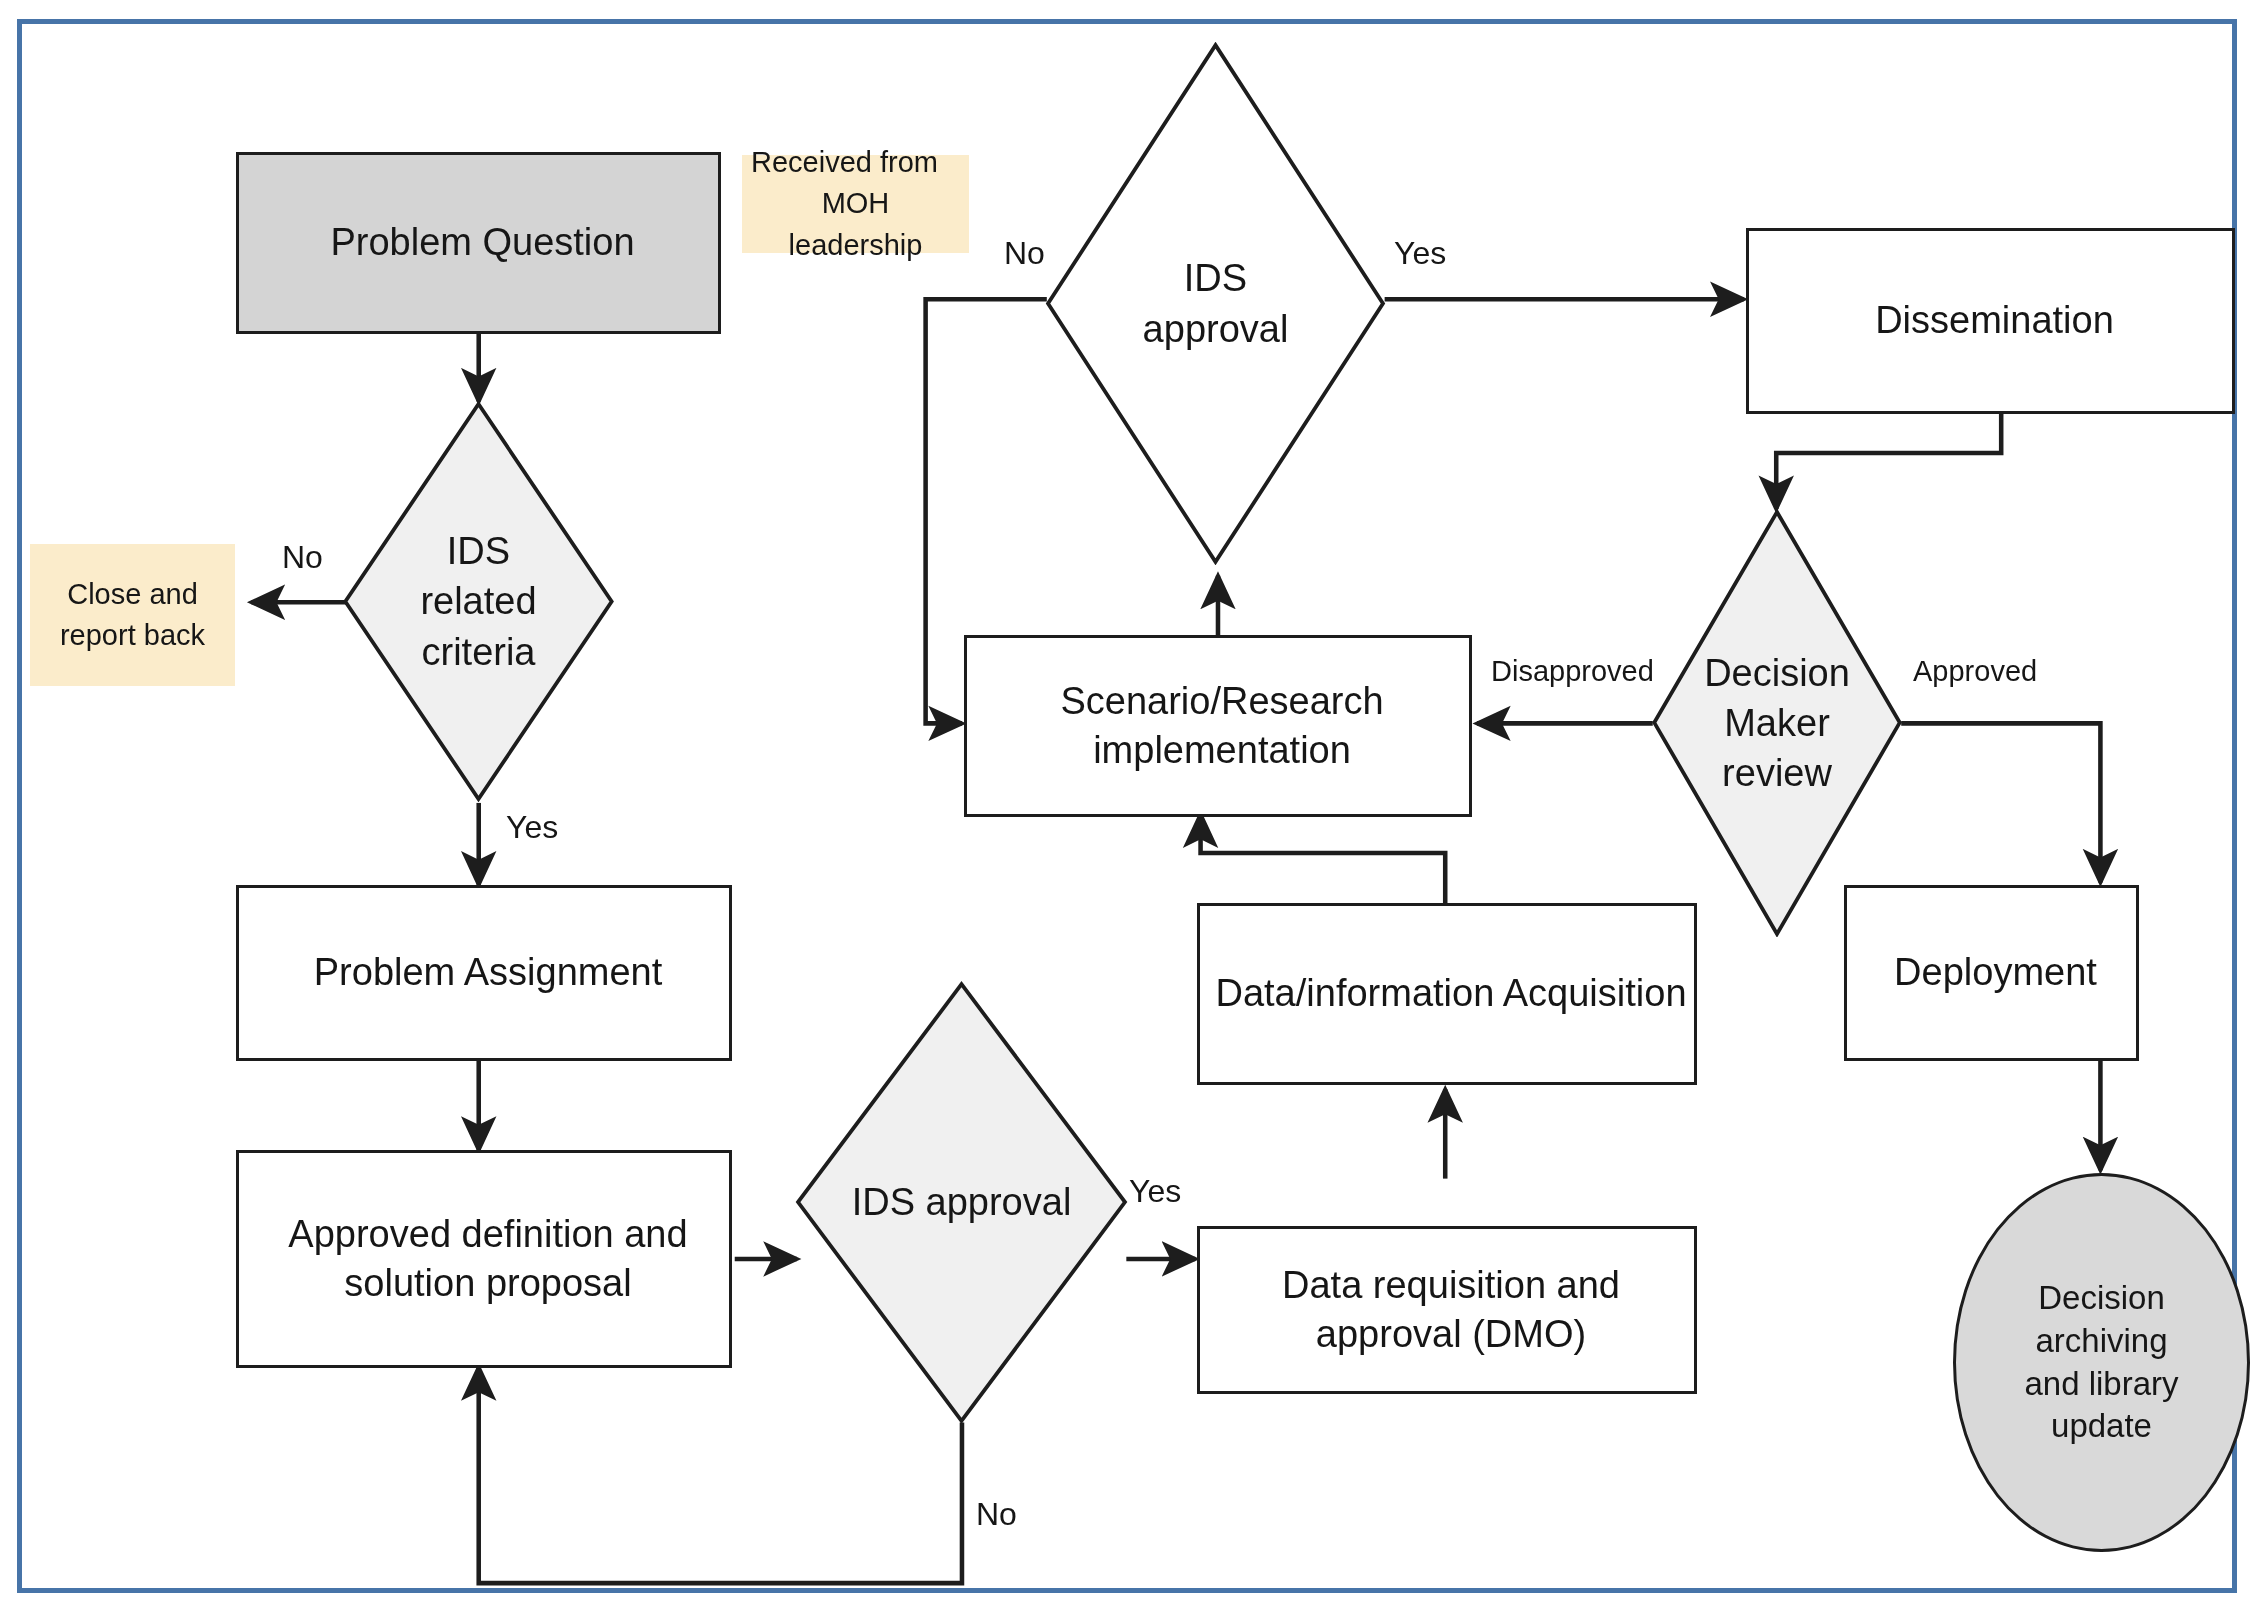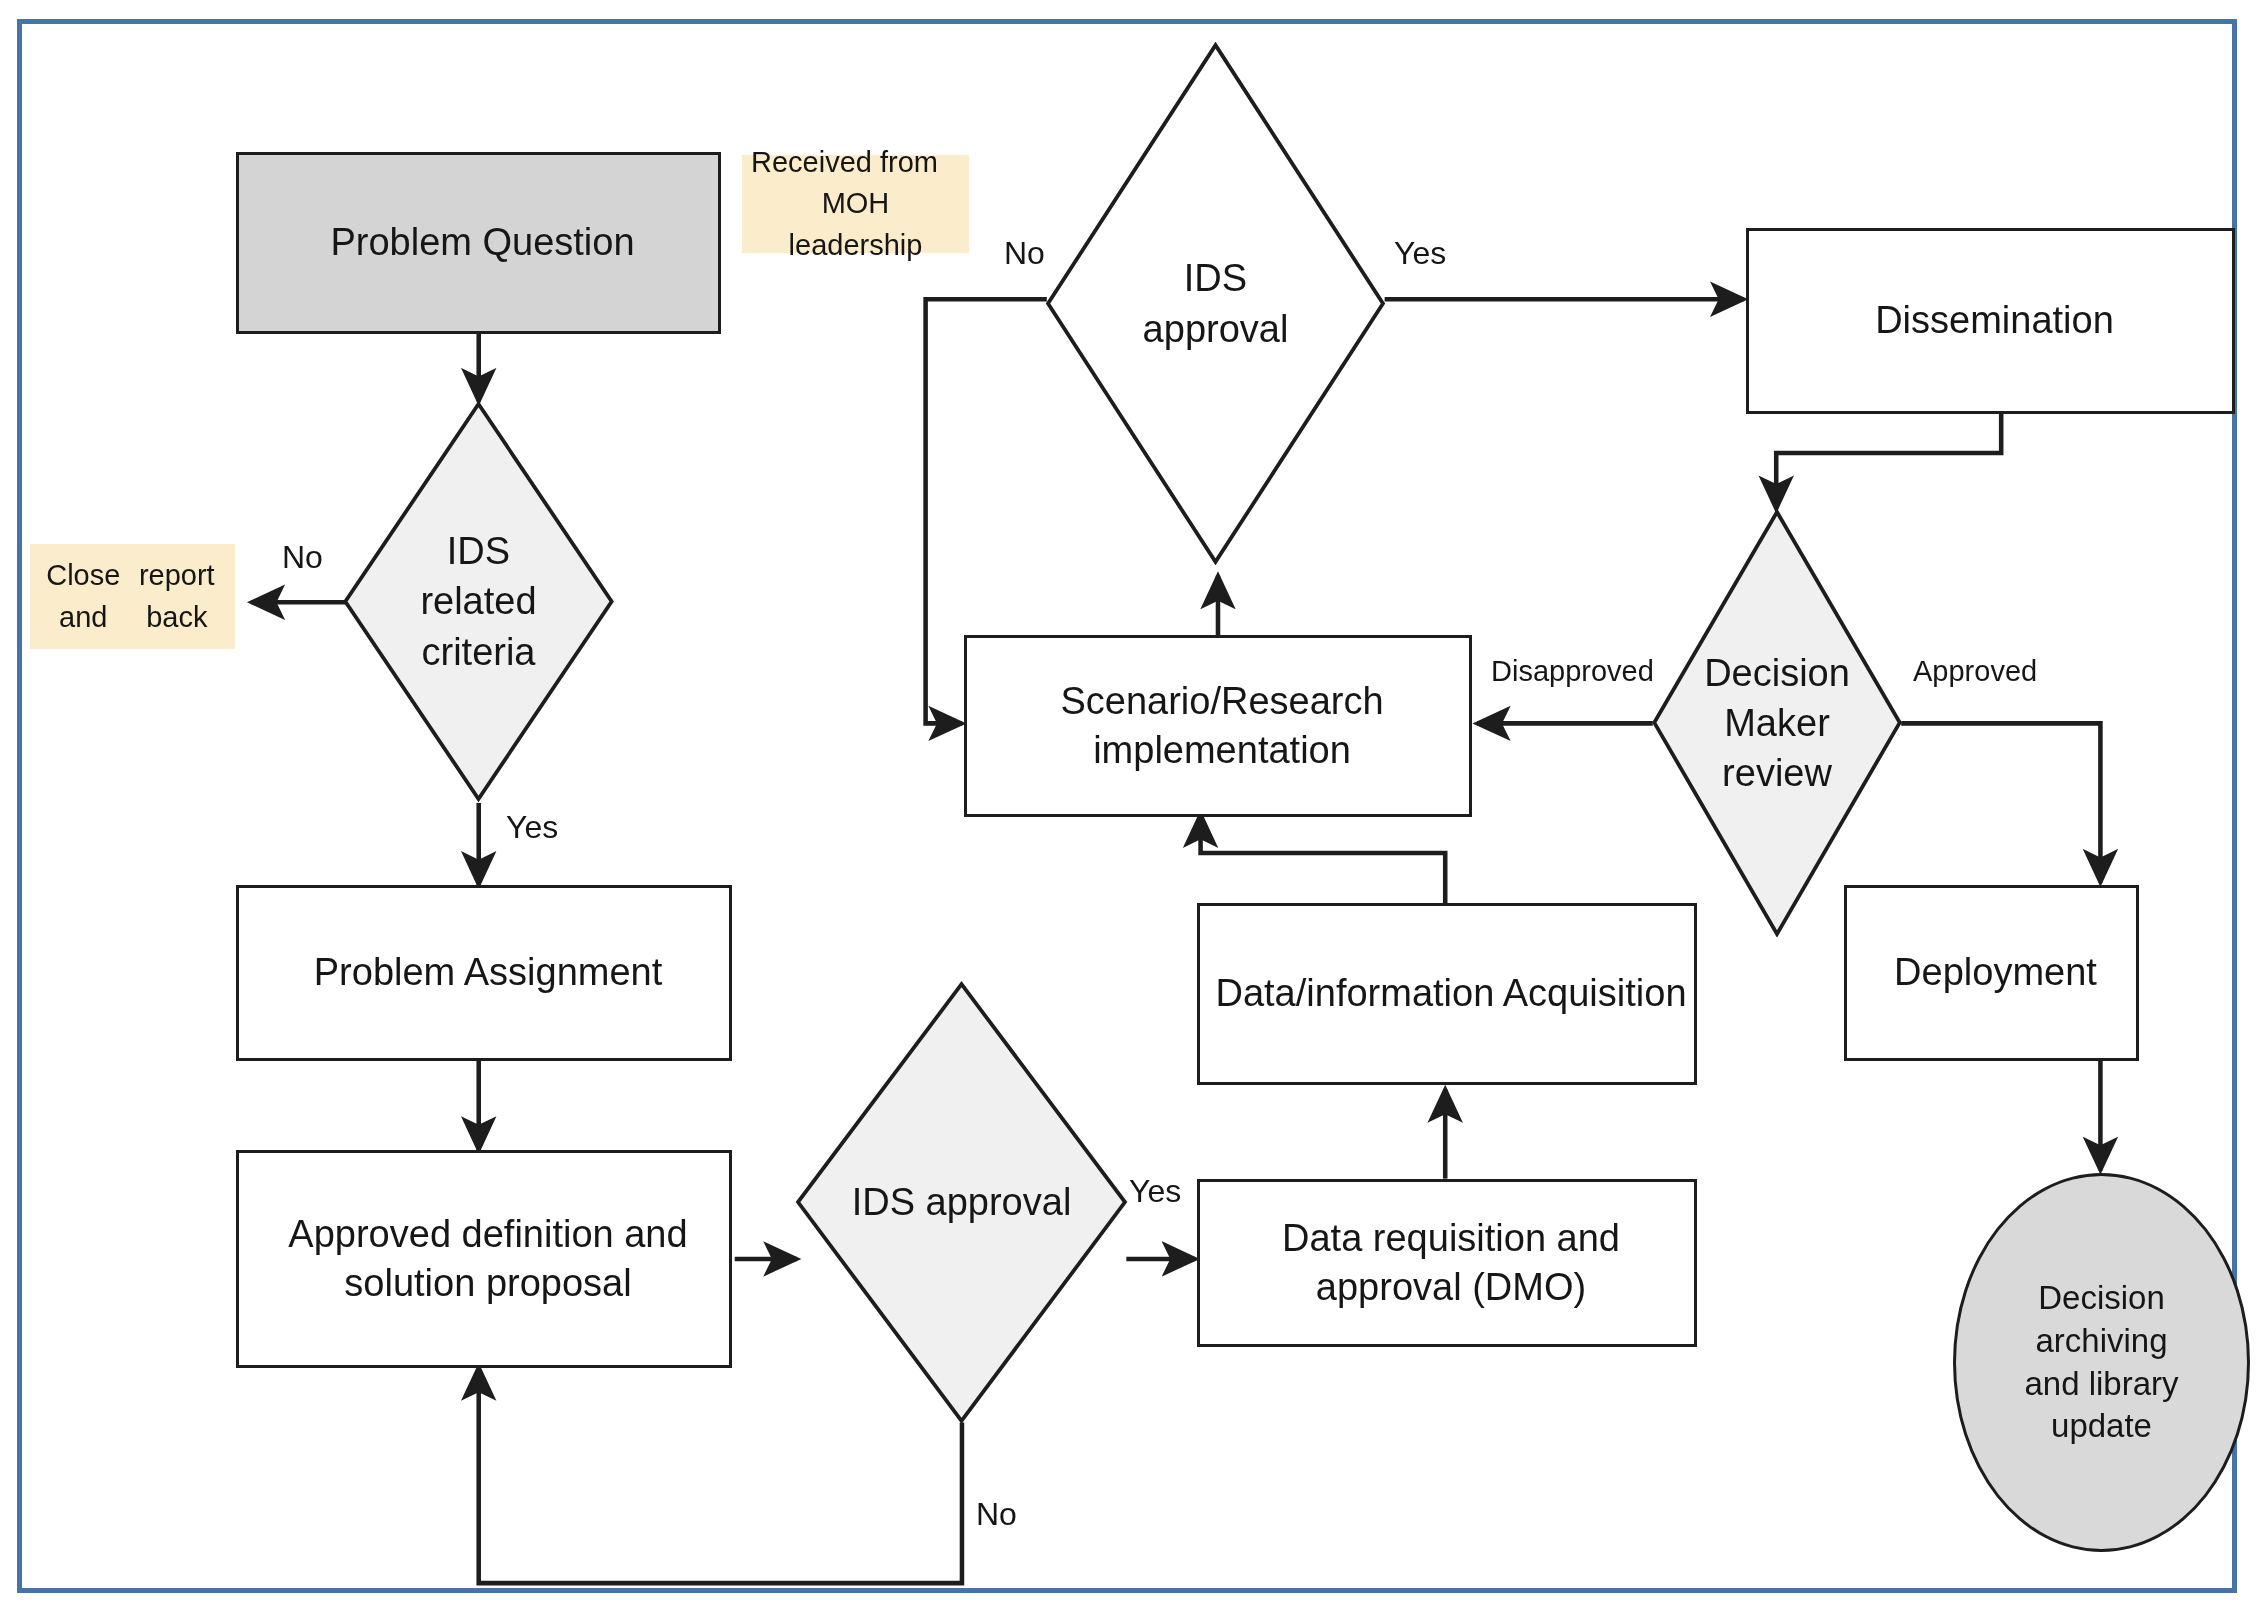--- a/index.html
+++ b/index.html
@@ -140,42 +140,42 @@
     <svg width="273" height="401" viewBox="0 0 360 530">
       <polygon points="180,4 356,265 180,526 4,265" fill="#f0f0f0" stroke="#1d1d1d" stroke-width="5"></polygon>
     </svg>
     <div class="dia-label" style="flex-direction:column;">
       <span>IDS</span>
       <span>related</span>
       <span>criteria</span>
     </div>
   </div>
 
-  <div class="note node" style="left:30px;top:544px;width:205px;height:105px;flex-direction:row;justify-content:center;align-items:center;">
+  <div class="note node" style="left:30px;top:544px;width:205px;height:142px;flex-direction:column;justify-content:center;align-items:center;">
     <span>Close and</span>
     <span>report back</span>
   </div>
 
   <div class="node proc" style="left:236px;top:885px;width:496px;height:176px;">
     <span>Problem Assignment</span>
   </div>
 
   <div class="node proc" style="left:236px;top:1150px;width:496px;height:218px;flex-direction:column;">
     <span>Approved definition and</span>
     <span>solution proposal</span>
   </div>
 
   <div class="dia-wrap" style="left:795px;top:981px;width:333px;height:443px;">
     <svg width="333" height="443" viewBox="0 0 440 585">
       <polygon points="220,4 436,292 220,581 4,292" fill="#f0f0f0" stroke="#1d1d1d" stroke-width="5"></polygon>
     </svg>
     <div class="dia-label">IDS approval</div>
   </div>
 
-  <div class="node proc" style="left:1197px;top:1179px;width:500px;height:168px;flex-direction:column;">
+  <div class="node proc" style="left:1197px;top:1226px;width:500px;height:168px;flex-direction:column;">
     <span>Data requisition and</span>
     <span>approval (DMO)</span>
   </div>
 
   <div class="node proc" style="left:1197px;top:903px;width:500px;height:182px;">
     <span>Data/information Acquisition</span>
   </div>
 
   <div class="node proc" style="left:964px;top:635px;width:508px;height:182px;flex-direction:column;">
     <span>Scenario/Research</span>

